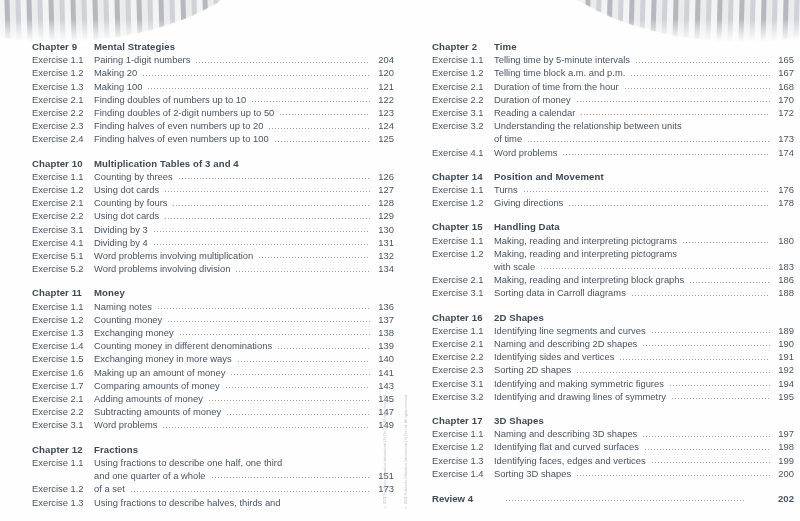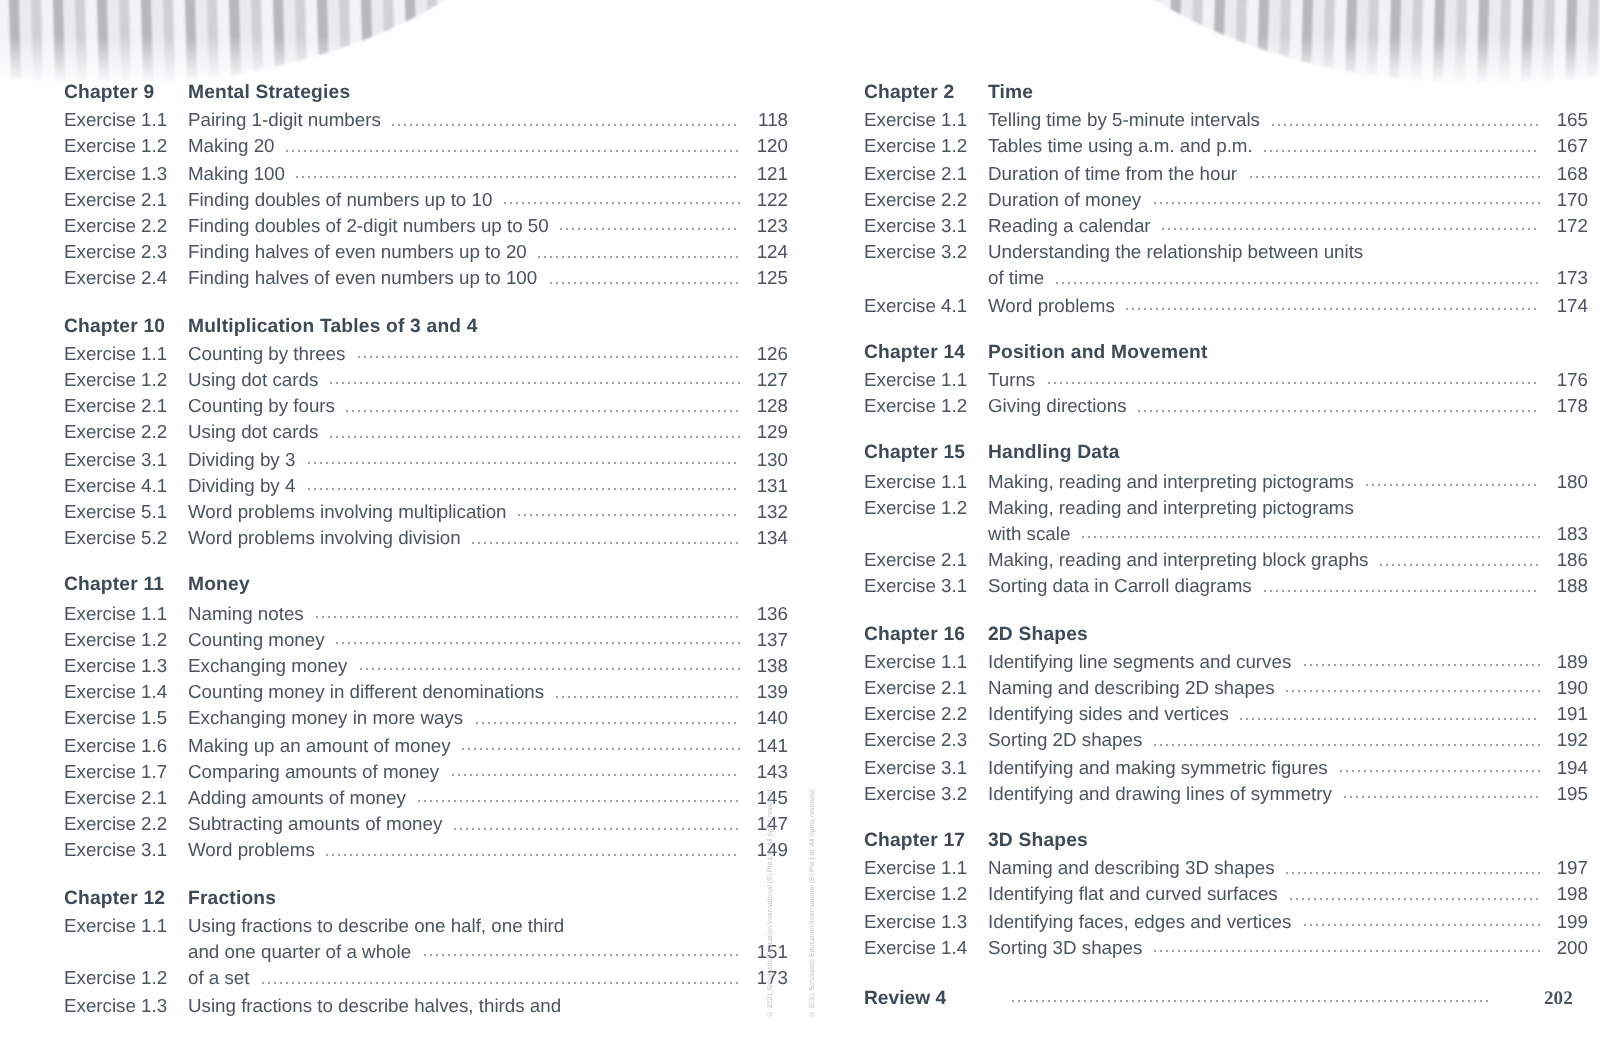--- a/index.html
+++ b/index.html
@@ -116,21 +116,21 @@
   .review-row {
     display: flex;
     align-items: baseline;
     font-weight: bold;
     font-size: 9.6px;
     color: #3e4a56;
     margin-top: 13px;
     gap: 26px;
   }
   .review-row .title { flex: 0 0 auto; padding-right: 4px; }
-  .review-row .pageno { flex: 0 0 22px; text-align: left; font-family: Liberation Serif, serif; }
+  .review-row .pageno { flex: 0 0 22px; text-align: right; }
 
   
   .copyright {
     position: absolute;
     bottom: 12px;
     font-size: 3.4px;
     letter-spacing: 0.05px;
     color: #b9bfc5;
     white-space: nowrap;
     writing-mode: vertical-rl;
@@ -156,21 +156,21 @@
           <div class="row heading">
             <div class="label">Chapter 9</div>
             <div class="entry">Mental Strategies</div>
           </div>
           <div class="row">
             <div class="label">Exercise 1.1</div>
             <div class="entry">
               <div class="entry-line">
                 <span class="title">Pairing 1-digit numbers</span>
                 <span class="leader"></span>
-                <span class="pageno">118</span>
+                <span class="pageno">204</span>
               </div>
             </div>
           </div>
           <div class="row">
             <div class="label">Exercise 1.2</div>
             <div class="entry">
               <div class="entry-line">
                 <span class="title">Making 20</span>
                 <span class="leader"></span>
                 <span class="pageno">120</span>
@@ -475,21 +475,21 @@
                 <span class="title">Telling time by 5-minute intervals</span>
                 <span class="leader"></span>
                 <span class="pageno">165</span>
               </div>
             </div>
           </div>
           <div class="row">
             <div class="label">Exercise 1.2</div>
             <div class="entry">
               <div class="entry-line">
-                <span class="title">Tables time using a.m. and p.m.</span>
+                <span class="title">Telling time block a.m. and p.m.</span>
                 <span class="leader"></span>
                 <span class="pageno">167</span>
               </div>
             </div>
           </div>
           <div class="row">
             <div class="label">Exercise 2.1</div>
             <div class="entry">
               <div class="entry-line">
                 <span class="title">Duration of time from the hour</span>

